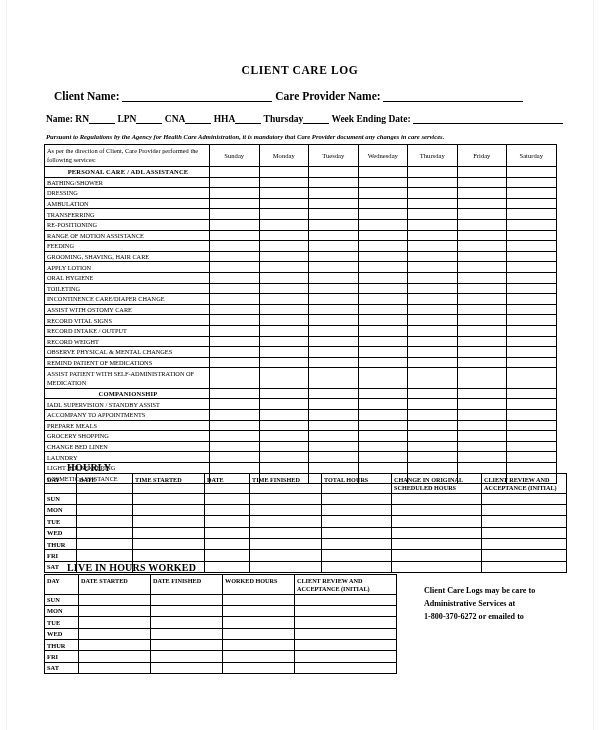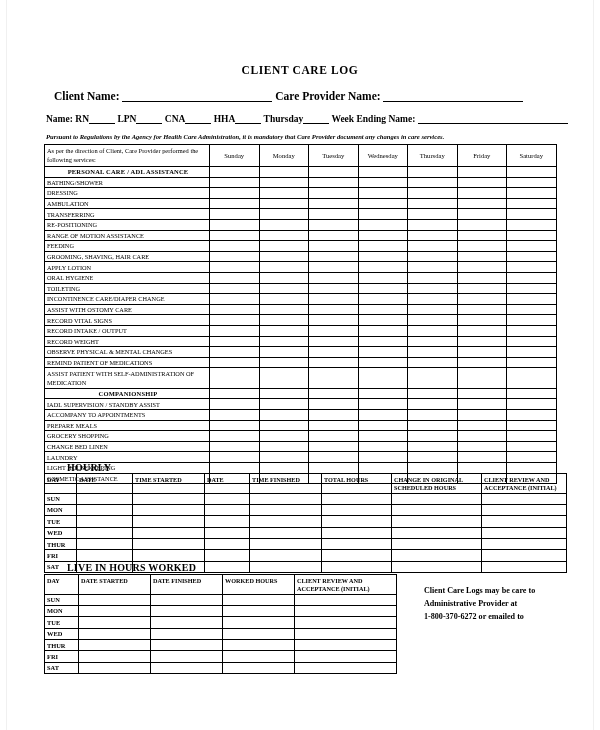--- a/index.html
+++ b/index.html
@@ -223,21 +223,21 @@
     <span class="rule rule-provider"></span>
   </div>
 
   <div class="role-line">
     <span>Name:</span>
     <span>RN</span><span class="rule rule-sm"></span>
     <span>LPN</span><span class="rule rule-sm"></span>
     <span>CNA</span><span class="rule rule-sm"></span>
     <span>HHA</span><span class="rule rule-sm"></span>
     <span>Thursday</span><span class="rule rule-sm"></span>
-    <span>Week Ending Name:</span>
+    <span>Week Ending Date:</span>
     <span class="rule rule-week"></span>
   </div>
 
   <div class="regulation">Pursuant to Regulations by the Agency for Health Care Administration, it is mandatory that Care Provider document any changes in care services.</div>
 
   <table class="svc-table">
     <colgroup>
       <col style="width:165px">
       <col style="width:49.5px">
         <col style="width:49.5px">
@@ -711,17 +711,17 @@
           <td></td>
           <td></td>
           <td></td>
           <td></td>
         </tr>
       </tbody>
   </table>
 
   <div class="contact-note">
     <div>Client Care Logs may be care to</div>
-    <div>Administrative Provider at</div>
+    <div>Administrative Services at</div>
     <div>1-800-370-6272 or emailed to</div>
   </div>
 
 </div>
 
 </body></html>

